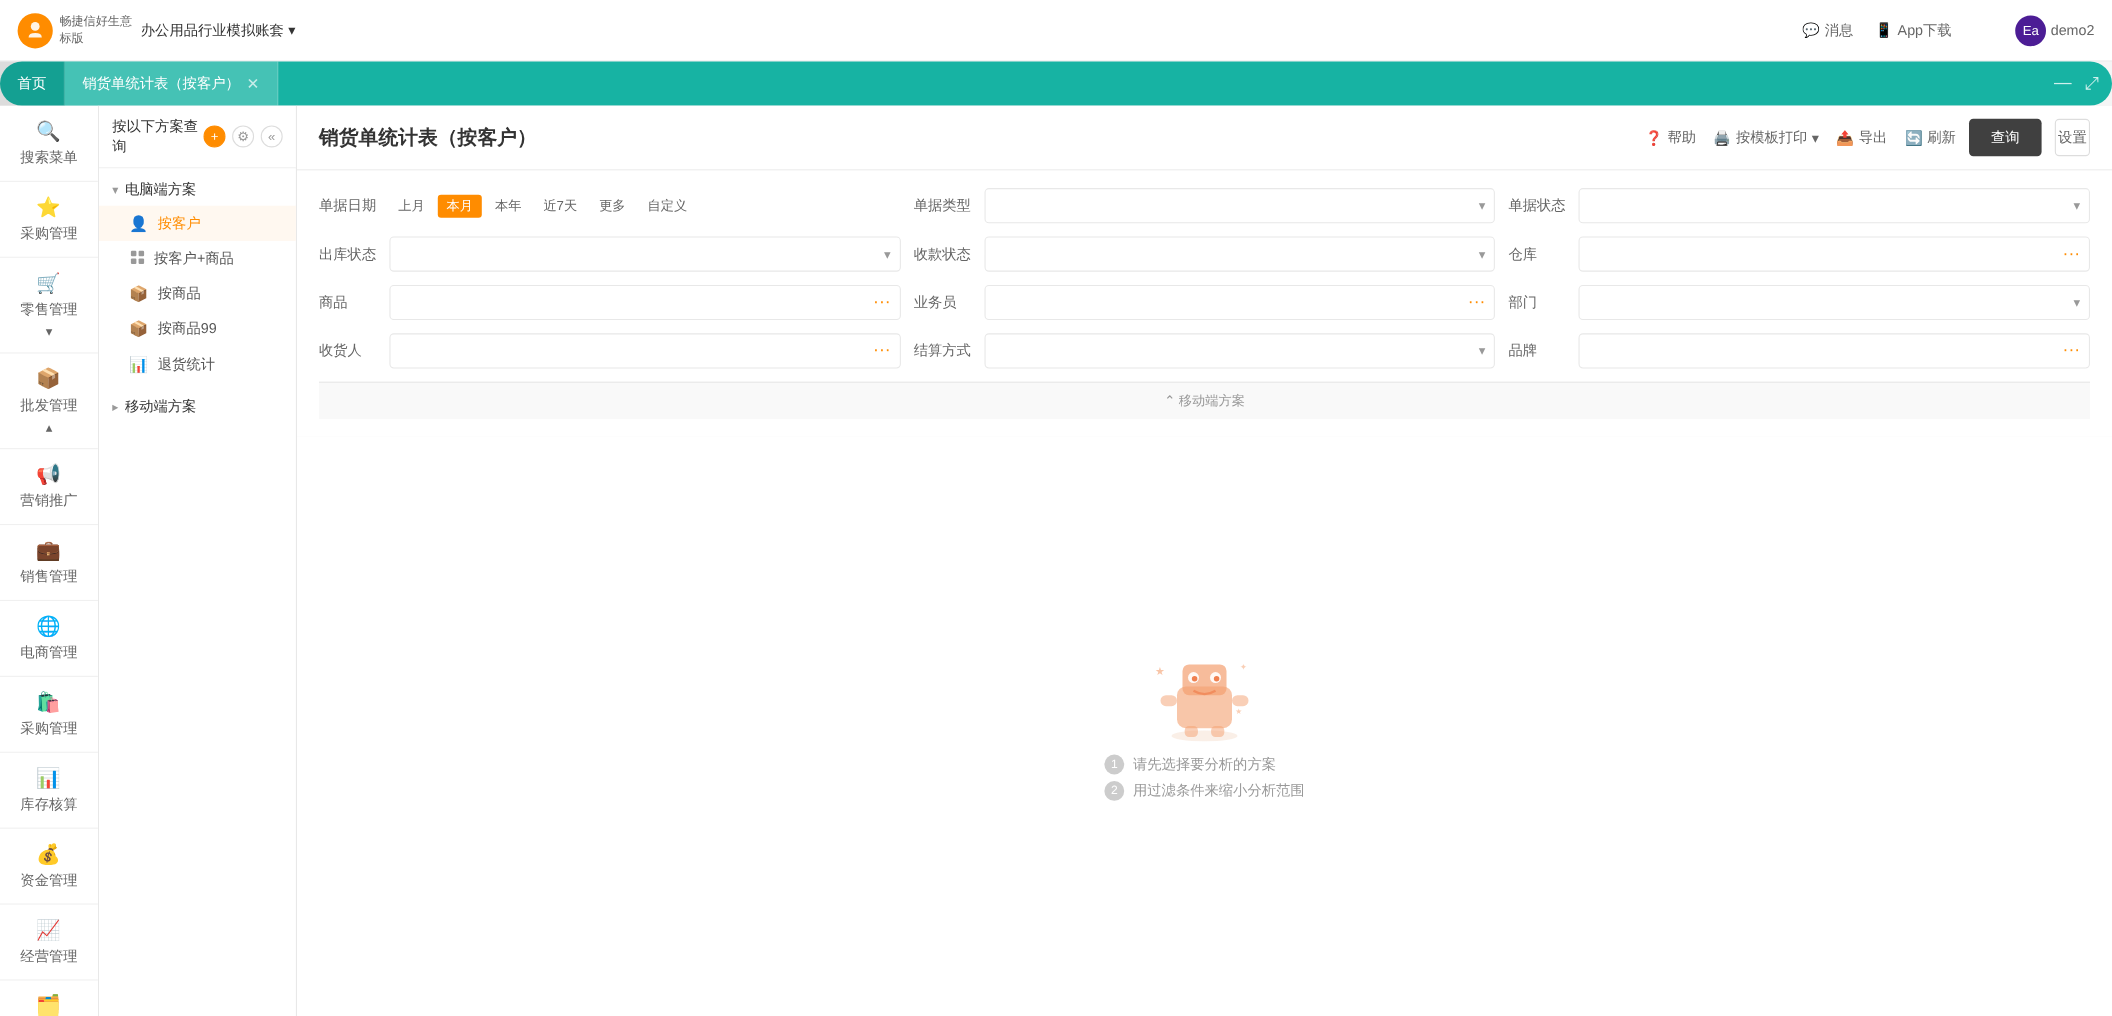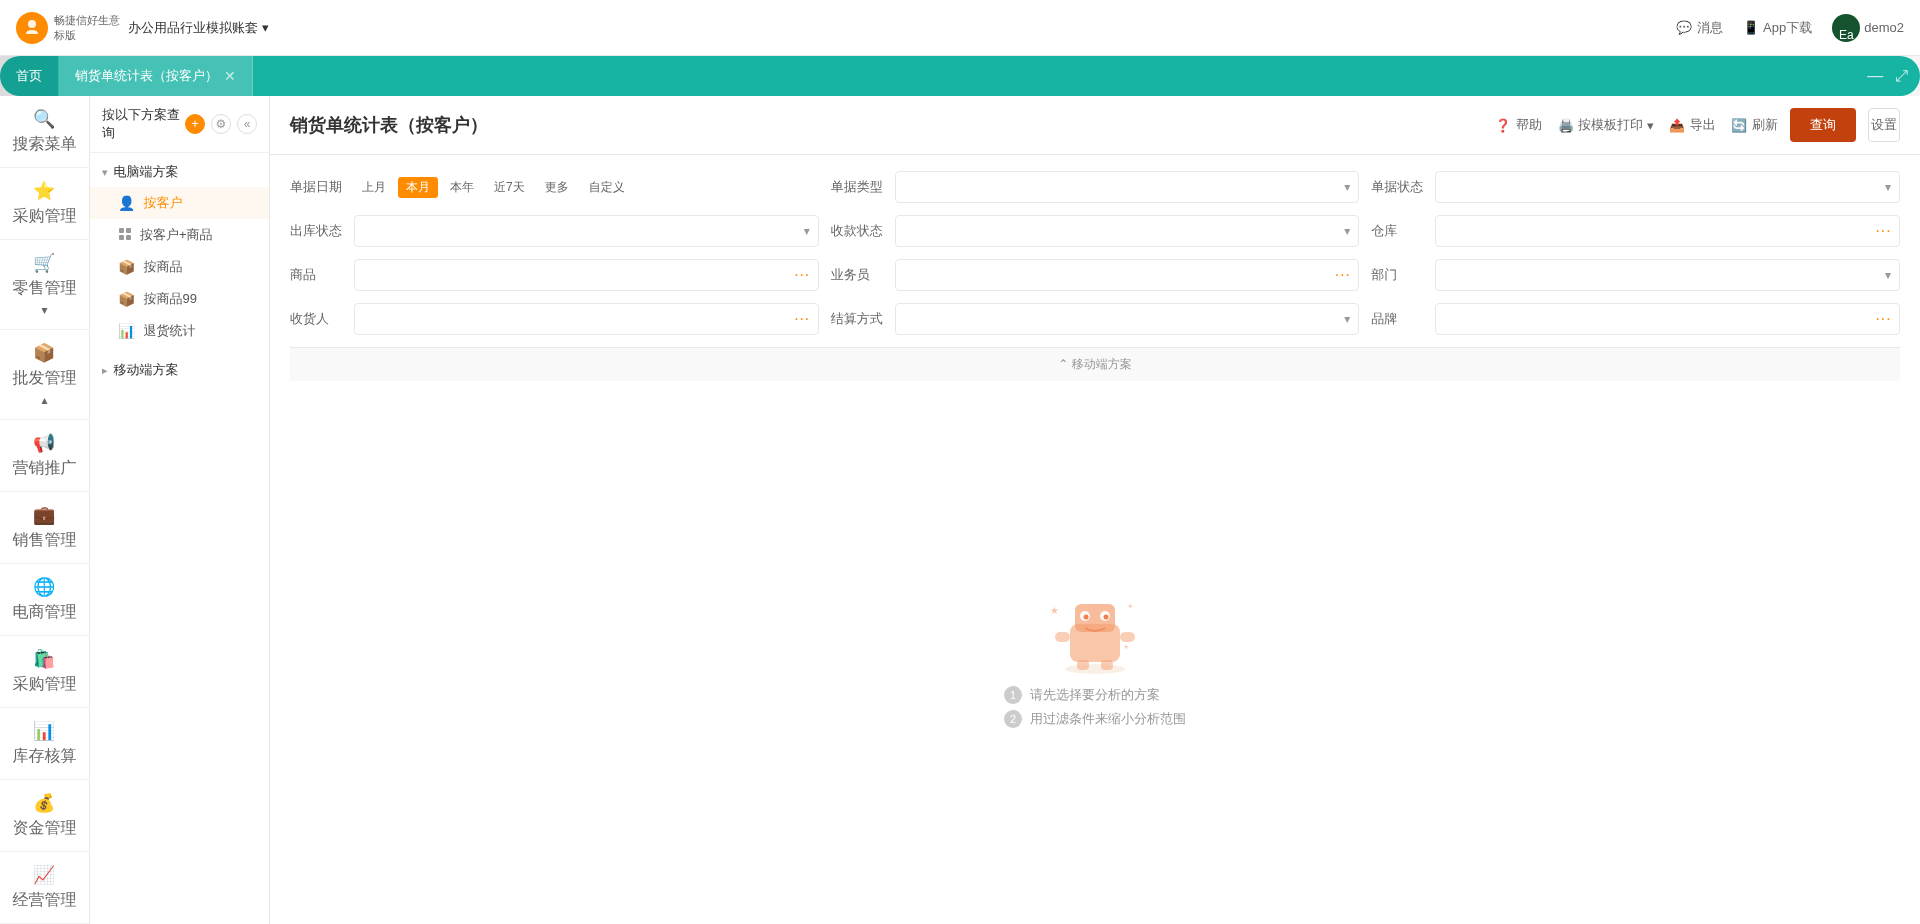--- a/index.html
+++ b/index.html
@@ -61,26 +61,27 @@
       align-items: center;
       gap: 4px;
       cursor: pointer;
       color: #666;
       font-size: 13px;
     }
     .user-avatar {
       width: 28px;
       height: 28px;
       border-radius: 50%;
-      background: #14532d;
-      display: flex;
-      align-items: flex-end;
+      background: #4c1d95;
+      display: flex;
+      align-items: center;
       justify-content: center;
       color: white;
       font-size: 12px;
+      margin-left: 38px;
     }
 
     
     .tab-bar {
       background: #17b3a3;
       height: 40px;
       display: flex;
       align-items: stretch;
       flex-shrink: 0;
       border-radius: 20px;
@@ -144,21 +145,21 @@
       align-items: center;
       padding: 12px 4px;
       cursor: pointer;
       color: #666;
       font-size: 12px;
       border-bottom: 1px solid #f0f0f0;
       text-align: center;
       gap: 4px;
     }
     .sidebar-item .icon { font-size: 18px; }
-    .sidebar-item-label { font-size: 16px; }
+    .sidebar-item-label { font-size: 13px; }
 
     
     .content-area {
       display: flex;
       flex: 1;
       overflow: hidden;
     }
 
     
     .scheme-panel {
@@ -264,21 +265,21 @@
     }
     .page-action-btn {
       display: flex;
       align-items: center;
       gap: 4px;
       cursor: pointer;
       color: #666;
       font-size: 13px;
     }
     .query-btn {
-      background: #c2410c;
+      background: #404040;
       color: white;
       border: none;
       padding: 8px 20px;
       border-radius: 4px;
       cursor: pointer;
       font-size: 13px;
     }
     .settings-btn {
       background: white;
       color: #666;

